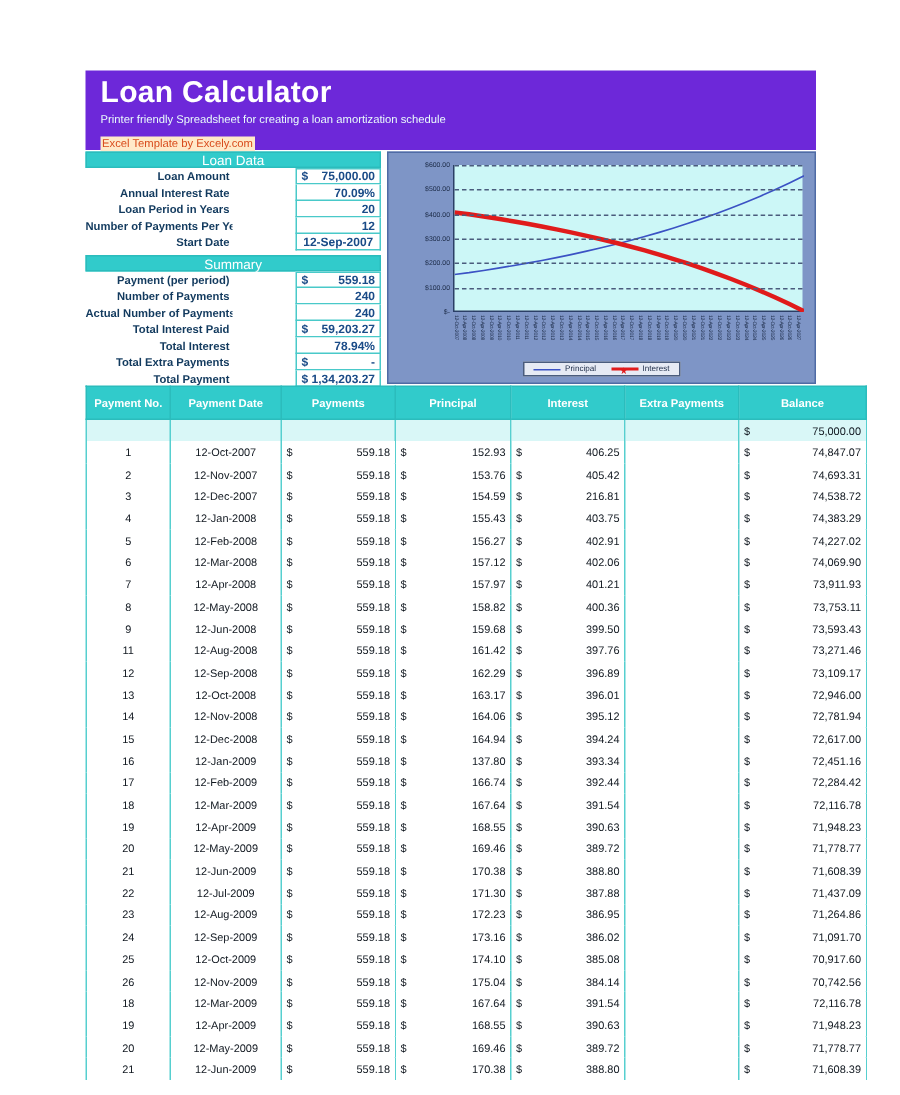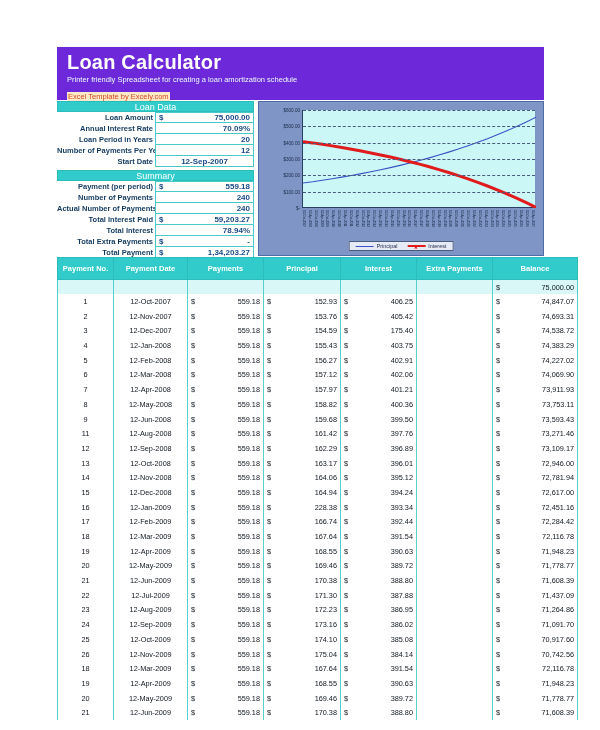--- a/index.html
+++ b/index.html
@@ -60,20 +60,21 @@
     font-weight: normal;
     text-align: center;
     line-height: 11px;
     height: 11px;
     border: 1px solid #2bbcbc;
   }
   .frow {
     display: flex;
     height: 11px;
     align-items: stretch;
+    gap: 42px;
   }
   .flabel {
     flex: 0 0 98px;
     text-align: right;
     font-size: 7.5px;
     font-weight: bold;
     color: #123a5e;
     line-height: 11px;
     padding-right: 2px;
     white-space: nowrap;
@@ -445,21 +446,21 @@
             <td class="money"><span class="cur">$</span><span>153.76</span></td>
             <td class="money"><span class="cur">$</span><span>405.42</span></td>
             <td class="money extra"></td>
             <td class="money"><span class="cur">$</span><span>74,693.31</span></td>
           </tr>
           <tr>
             <td class="no">3</td>
             <td class="date">12-Dec-2007</td>
             <td class="money"><span class="cur">$</span><span>559.18</span></td>
             <td class="money"><span class="cur">$</span><span>154.59</span></td>
-            <td class="money"><span class="cur">$</span><span>175.40</span></td>
+            <td class="money"><span class="cur">$</span><span>216.81</span></td>
             <td class="money extra"></td>
             <td class="money"><span class="cur">$</span><span>74,538.72</span></td>
           </tr>
           <tr>
             <td class="no">4</td>
             <td class="date">12-Jan-2008</td>
             <td class="money"><span class="cur">$</span><span>559.18</span></td>
             <td class="money"><span class="cur">$</span><span>155.43</span></td>
             <td class="money"><span class="cur">$</span><span>403.75</span></td>
             <td class="money extra"></td>
@@ -552,21 +553,21 @@
             <td class="money"><span class="cur">$</span><span>559.18</span></td>
             <td class="money"><span class="cur">$</span><span>164.94</span></td>
             <td class="money"><span class="cur">$</span><span>394.24</span></td>
             <td class="money extra"></td>
             <td class="money"><span class="cur">$</span><span>72,617.00</span></td>
           </tr>
           <tr>
             <td class="no">16</td>
             <td class="date">12-Jan-2009</td>
             <td class="money"><span class="cur">$</span><span>559.18</span></td>
-            <td class="money"><span class="cur">$</span><span>228.38</span></td>
+            <td class="money"><span class="cur">$</span><span>137.80</span></td>
             <td class="money"><span class="cur">$</span><span>393.34</span></td>
             <td class="money extra"></td>
             <td class="money"><span class="cur">$</span><span>72,451.16</span></td>
           </tr>
           <tr>
             <td class="no">17</td>
             <td class="date">12-Feb-2009</td>
             <td class="money"><span class="cur">$</span><span>559.18</span></td>
             <td class="money"><span class="cur">$</span><span>166.74</span></td>
             <td class="money"><span class="cur">$</span><span>392.44</span></td>

